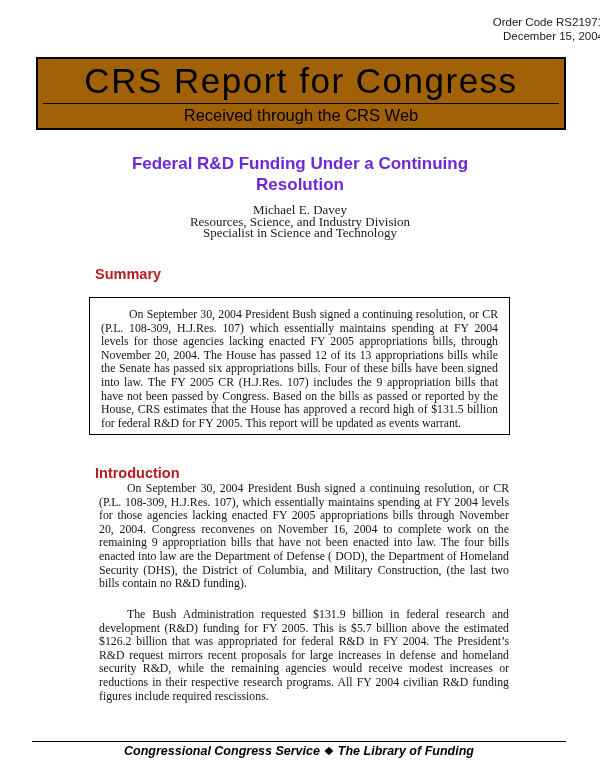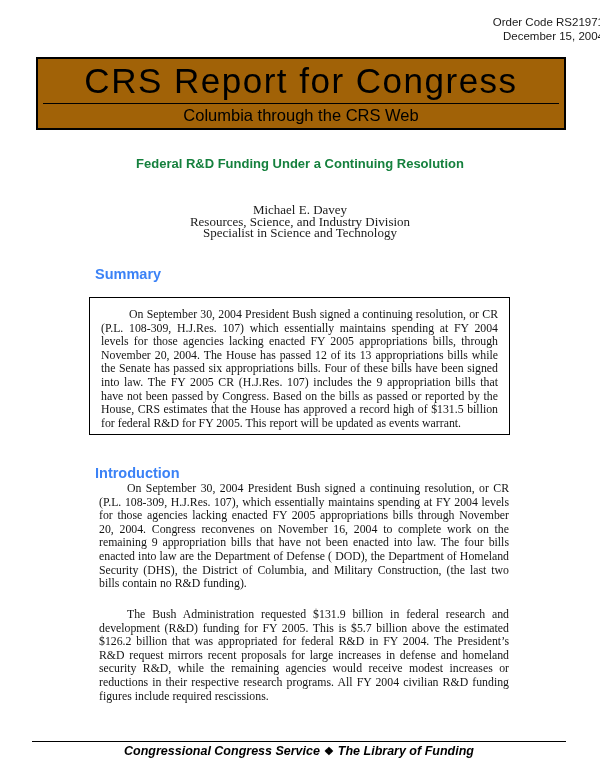--- a/index.html
+++ b/index.html
@@ -64,43 +64,43 @@
   }
 
   
   .report-title {
     position: absolute;
     top: 153px; left: 100px;
     width: 400px;
     text-align: center;
     font-family: "Liberation Sans", sans-serif;
     font-weight: bold;
-    font-size: 13px;
+    font-size: 17px;
     line-height: 21px;
-    color: #15803d;
+    color: #6d28d9;
   }
   .author-block {
     position: absolute;
     top: 204px; left: 0;
     width: 600px;
     text-align: center;
     font-family: Liberation Serif, serif;
     font-size: 13px;
     line-height: 11.6px;
     color: #1a1a1a;
   }
 
   
   .section-heading {
     position: absolute;
     left: 95px;
     font-family: "Liberation Sans", sans-serif;
     font-weight: bold;
     font-size: 14.5px;
-    color: #3b82f6;
+    color: #b91c1c;
   }
   .h-summary { top: 266px; }
   .h-introduction { top: 465px; }
 
   
   .summary-box {
     position: absolute;
     top: 297px; left: 89px;
     width: 421px; height: 138px;
     border: 1.5px solid #000;
@@ -153,21 +153,21 @@
 <div class="page">
 
   <div class="topright">
     <div>Order Code RS21971</div>
     <div>December 15, 2004</div>
   </div>
 
   <div class="header-box">
     <div class="crs-title">CRS Report for Congress</div>
     <hr class="header-rule">
-    <div class="crs-subtitle">Columbia through the CRS Web</div>
+    <div class="crs-subtitle">Received through the CRS Web</div>
   </div>
 
   <div class="report-title">Federal R&amp;D Funding Under a Continuing Resolution</div>
 
   <div class="author-block">
     <div>Michael E. Davey</div>
     <div>Resources, Science, and Industry Division</div>
     <div>Specialist in Science and Technology</div>
   </div>
 

